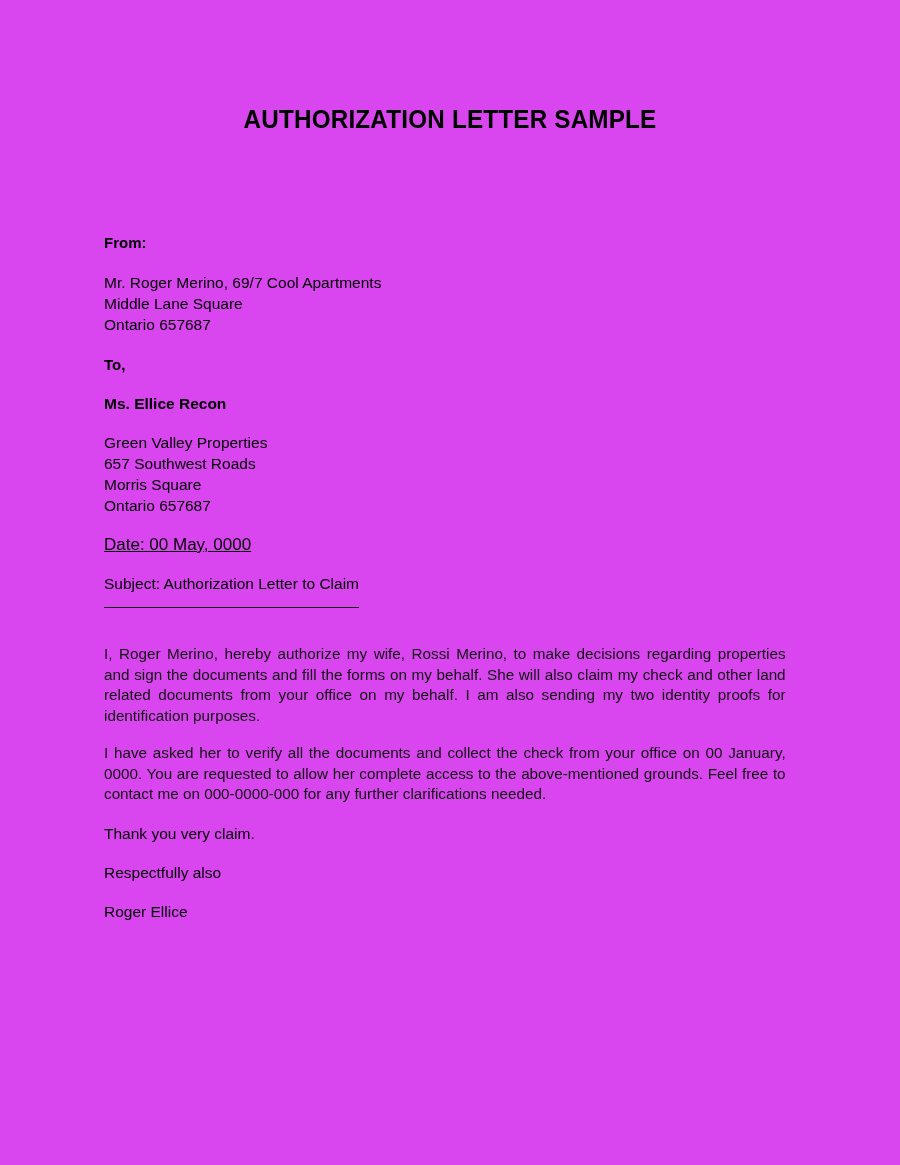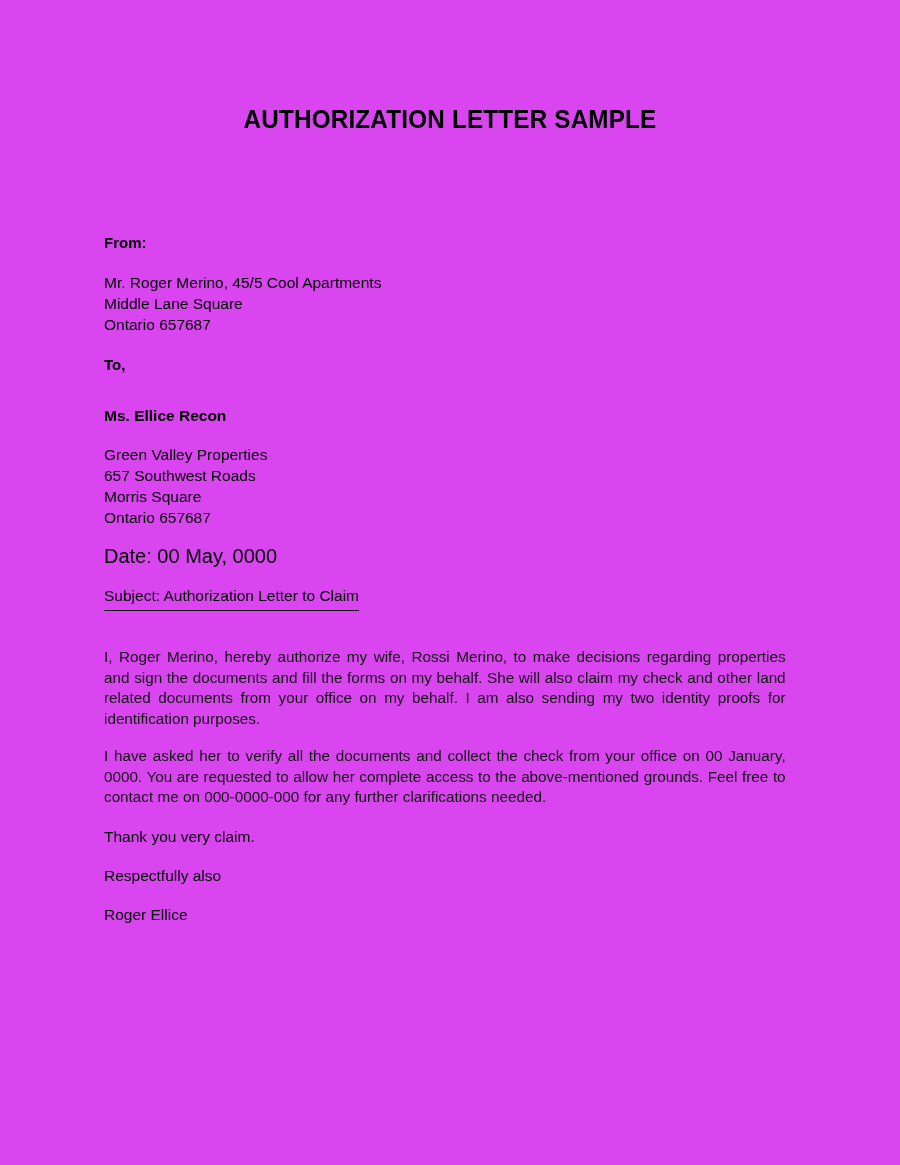--- a/index.html
+++ b/index.html
@@ -63,34 +63,34 @@
   }
 
   .gap-lg { height: 19px; }
   .gap-md { height: 18px; }
   .gap-sm { height: 17px; }
 
   .recipient-name {
     font-weight: bold;
     font-size: 15.5px;
     line-height: 21px;
-    margin-top: 12px;
   }
 
   .date-line {
-    font-size: 20px;
+    font-size: 17px;
     line-height: 21px;
+    text-decoration: underline;
   }
 
   .subject-line {
     font-size: 15.5px;
     line-height: 21px;
     display: inline-block;
     border-bottom: 1px solid #111111;
-    padding-bottom: 4px;
+    padding-bottom: 13px;
   }
 
   .salutation {
     font-weight: bold;
     font-size: 15.5px;
     line-height: 21px;
   }
 
   .para {
     font-family: "Liberation Sans Narrow", "Liberation Sans", sans-serif;
@@ -114,21 +114,21 @@
 
 <div class="page">
 
   <div class="doc-title">AUTHORIZATION LETTER SAMPLE</div>
 
   <div class="letter">
 
     <div>
       <div class="label-bold">From:</div>
       <div class="gap-lg"></div>
-      <div class="addr-line">Mr. Roger Merino, 45/5 Cool Apartments</div>
+      <div class="addr-line">Mr. Roger Merino, 69/7 Cool Apartments</div>
       <div class="addr-line">Middle Lane Square</div>
       <div class="addr-line">Ontario 657687</div>
     </div>
 
     <div class="gap-lg"></div>
 
     <div>
       <div class="label-bold">To,</div>
       <div class="gap-md"></div>
       <div class="recipient-name">Ms. Ellice Recon</div>

